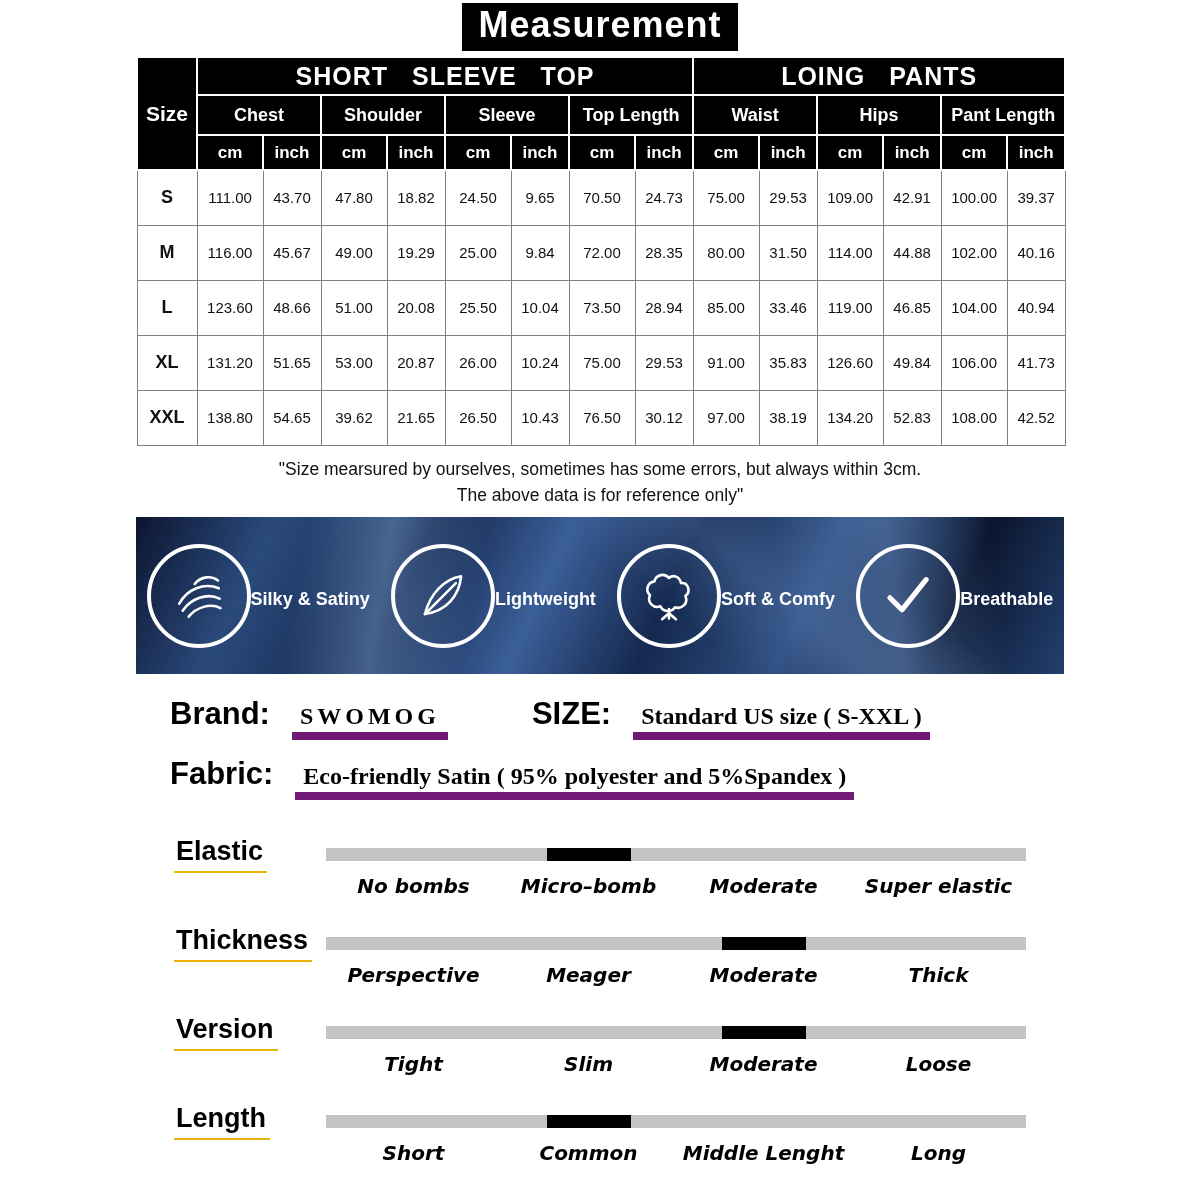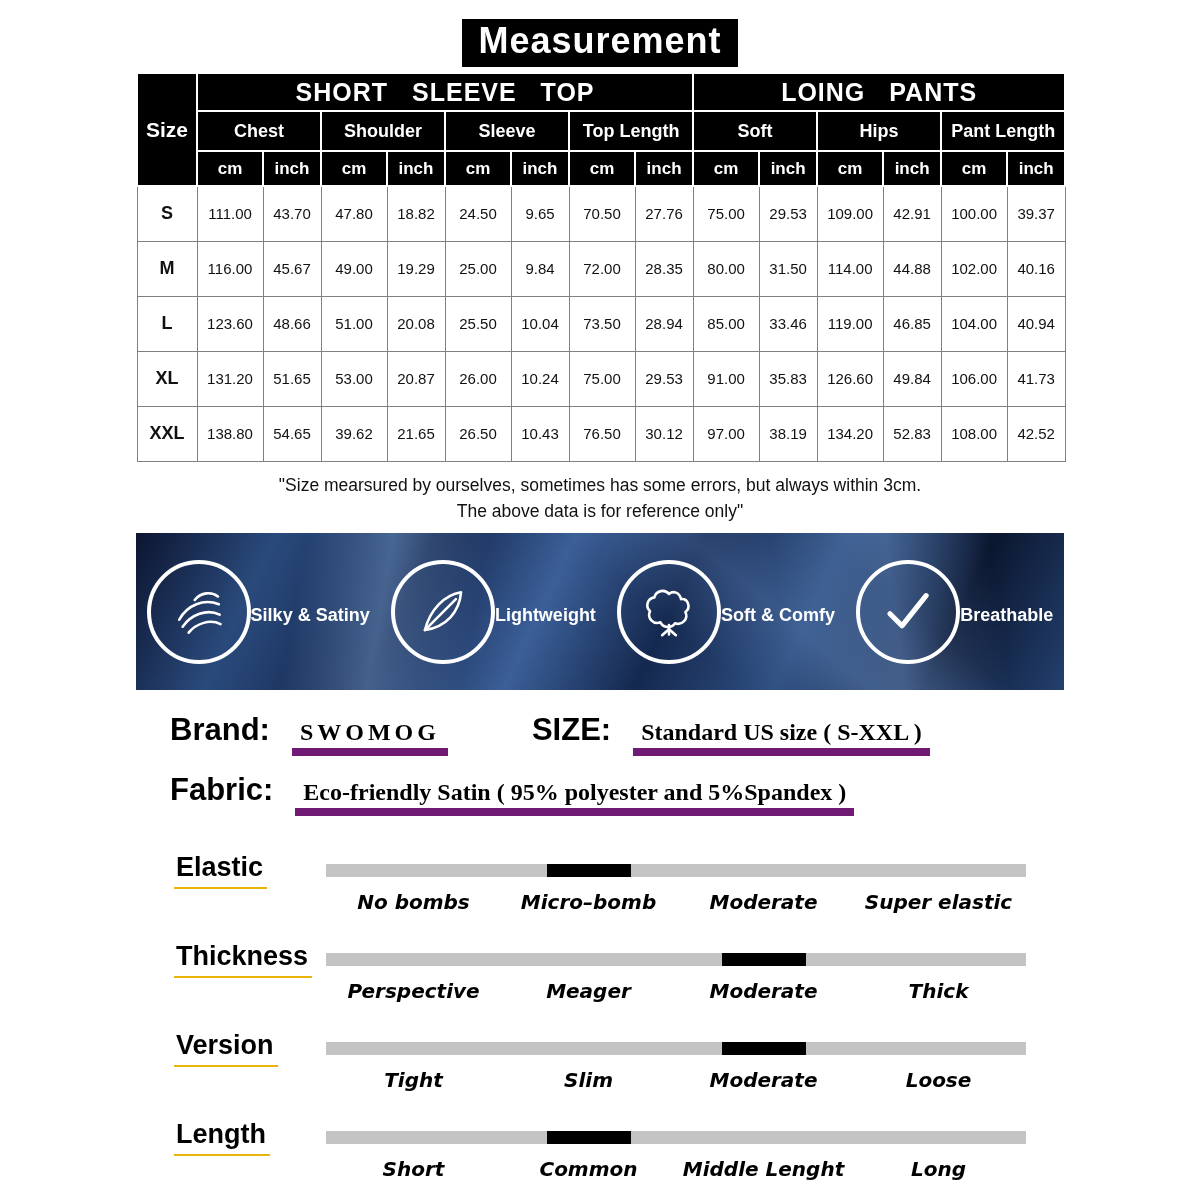--- a/index.html
+++ b/index.html
@@ -1,19 +1,19 @@
 <!DOCTYPE html>
 <html><head>
 <meta charset="utf-8">
 <style>
   * { margin:0; padding:0; box-sizing:border-box; }
   html,body { background:#ffffff; }
   body { width:1200px; height:1200px; font-family:"Liberation Sans", sans-serif; color:#000; }
   .page { width:1200px; height:1200px; overflow:hidden; }
-  .content { width:928px; margin:16px auto; padding-top:3px; }
+  .content { width:928px; margin:0 auto; padding-top:3px; }
 
   
   .title-bar { text-align:center; margin-bottom:5px; }
   .title-bar span { display:inline-block; background:#000; color:#fff; font-size:36px; font-weight:bold; padding:1px 16px 5px; letter-spacing:1px; }
 
   
   table { border-collapse:collapse; width:928px; table-layout:fixed; }
   col.c-size { width:60px; }
   col.c-cm { width:66px; }
   col.c-in { width:58px; }
@@ -97,21 +97,21 @@
         <tr>
           <th class="size-h" rowspan="3">Size</th>
           <th class="group-h" colspan="8">SHORT SLEEVE TOP</th>
           <th class="group-h" colspan="6">LOING PANTS</th>
         </tr>
         <tr id="col-header-row">
             <th colspan="2" class="col-h">Chest</th>
             <th colspan="2" class="col-h">Shoulder</th>
             <th colspan="2" class="col-h">Sleeve</th>
             <th colspan="2" class="col-h">Top Length</th>
-            <th colspan="2" class="col-h">Soft</th>
+            <th colspan="2" class="col-h">Waist</th>
             <th colspan="2" class="col-h">Hips</th>
             <th colspan="2" class="col-h">Pant Length</th>
           </tr>
         <tr id="unit-header-row">
             <th class="unit-h">cm</th>
             <th class="unit-h">inch</th>
             <th class="unit-h">cm</th>
             <th class="unit-h">inch</th>
             <th class="unit-h">cm</th>
             <th class="unit-h">inch</th>
@@ -128,21 +128,21 @@
       <tbody id="table-body">
           <tr>
             <td class="size-cell">S</td>
             <td>111.00</td>
             <td>43.70</td>
             <td>47.80</td>
             <td>18.82</td>
             <td>24.50</td>
             <td>9.65</td>
             <td>70.50</td>
-            <td>27.76</td>
+            <td>24.73</td>
             <td>75.00</td>
             <td>29.53</td>
             <td>109.00</td>
             <td>42.91</td>
             <td>100.00</td>
             <td>39.37</td>
           </tr>
           <tr>
             <td class="size-cell">M</td>
             <td>116.00</td>

